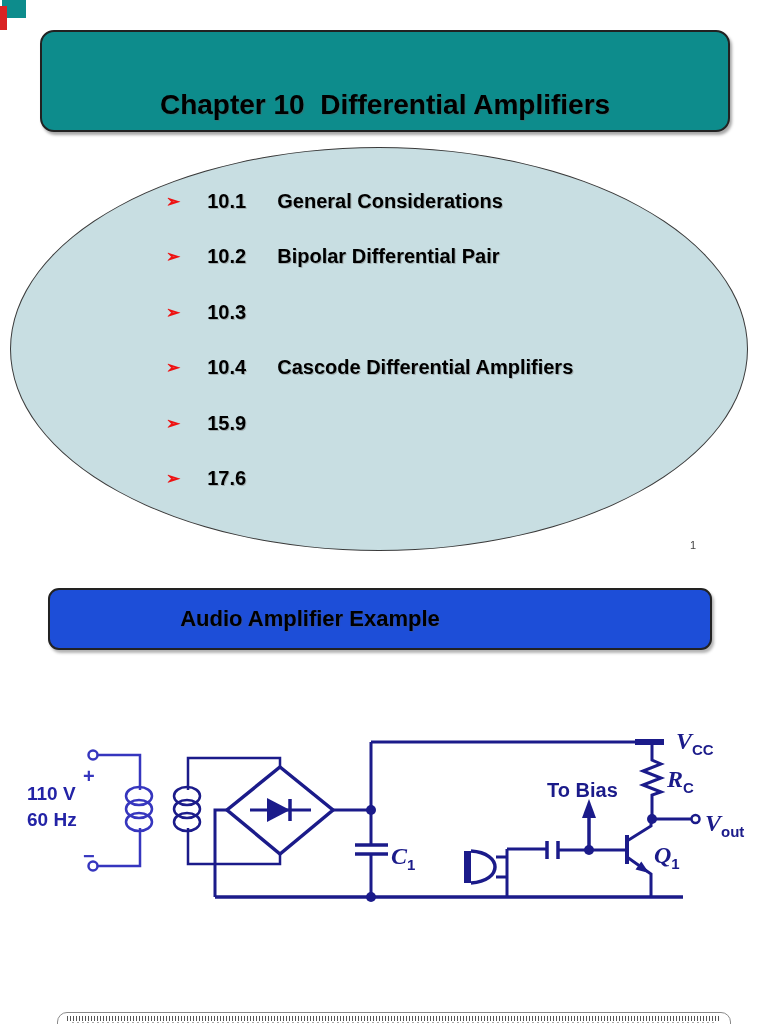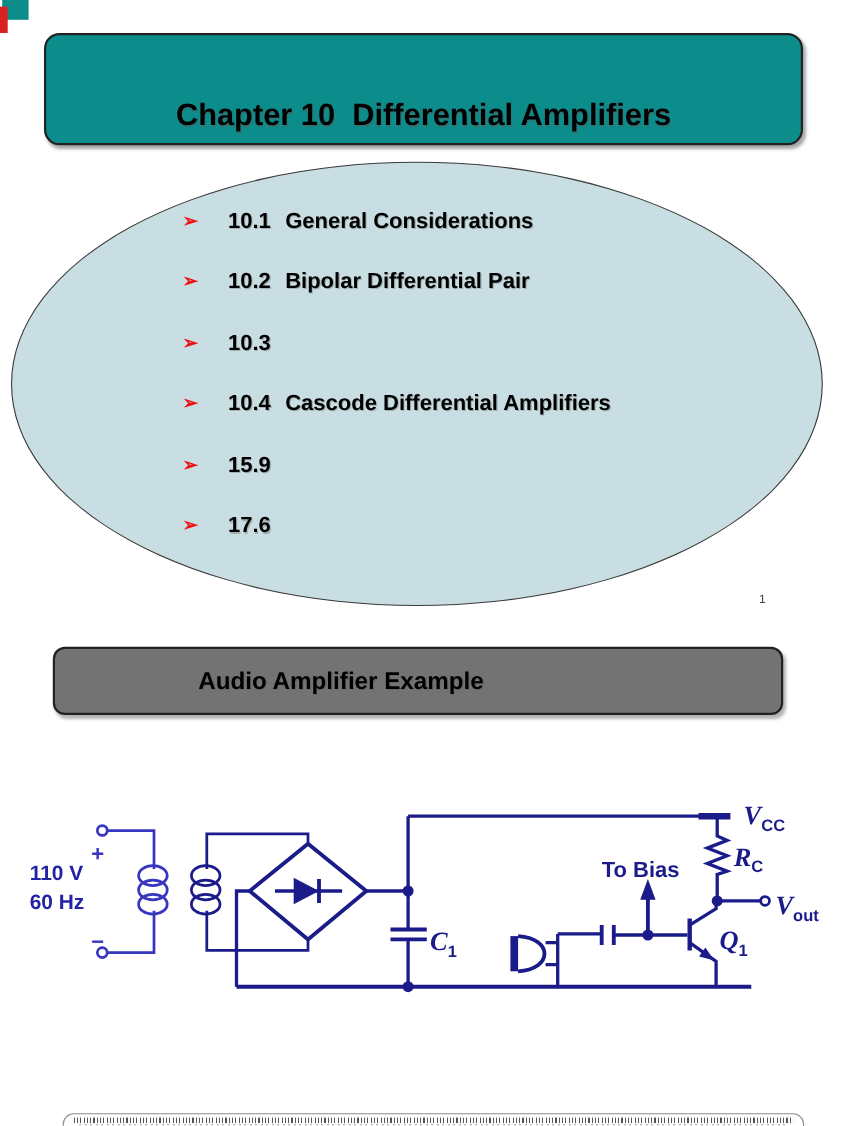--- a/index.html
+++ b/index.html
@@ -20,28 +20,28 @@
 
   
   .topics-ellipse{position:absolute;left:10px;top:147px;width:736px;height:402px;
     background:#C8DEE2;border:1.5px solid #3a3a3a;border-radius:50%;}
   .topic-row{position:absolute;left:166px;display:flex;align-items:baseline;
     font-size:20px;font-weight:bold;color:#000;white-space:nowrap;
     text-shadow:1px 1px 0 rgba(110,110,110,.4);}
   .topic-row .bullet{color:#EE1111;font-size:17px;margin-right:11px;text-shadow:none;
     position:relative;top:-1px;}
   .topic-row .num{width:46px;margin-left:16px;}
-  .topic-row .ttl{margin-left:6px;}
+  .topic-row .ttl{margin-left:24px;}
 
   .page-number{position:absolute;left:690px;top:539px;width:20px;
     font-size:11px;color:#444;}
 
   
   .section-banner{position:absolute;left:48px;top:588px;width:664px;height:62px;
-    background:#737373;border:2px solid #222;border-radius:11px;
+    background:#1d4ed8;border:2px solid #222;border-radius:11px;
     box-shadow:2px 3px 3px rgba(0,0,0,.3);box-sizing:border-box;}
   .section-banner .t{position:absolute;left:0;right:140px;top:0;height:58px;line-height:58px;
     text-align:center;font-size:22px;font-weight:bold;color:#000;
     text-shadow:1px 1px 0 rgba(90,90,90,.4);}
 
   
   svg text{user-select:none;}
   .nv{fill:#1B1B8A;}
   .src{fill:#3636BE;}
   .lbl-sans{font-family:"Liberation Sans",sans-serif;font-weight:bold;font-size:20px;}

